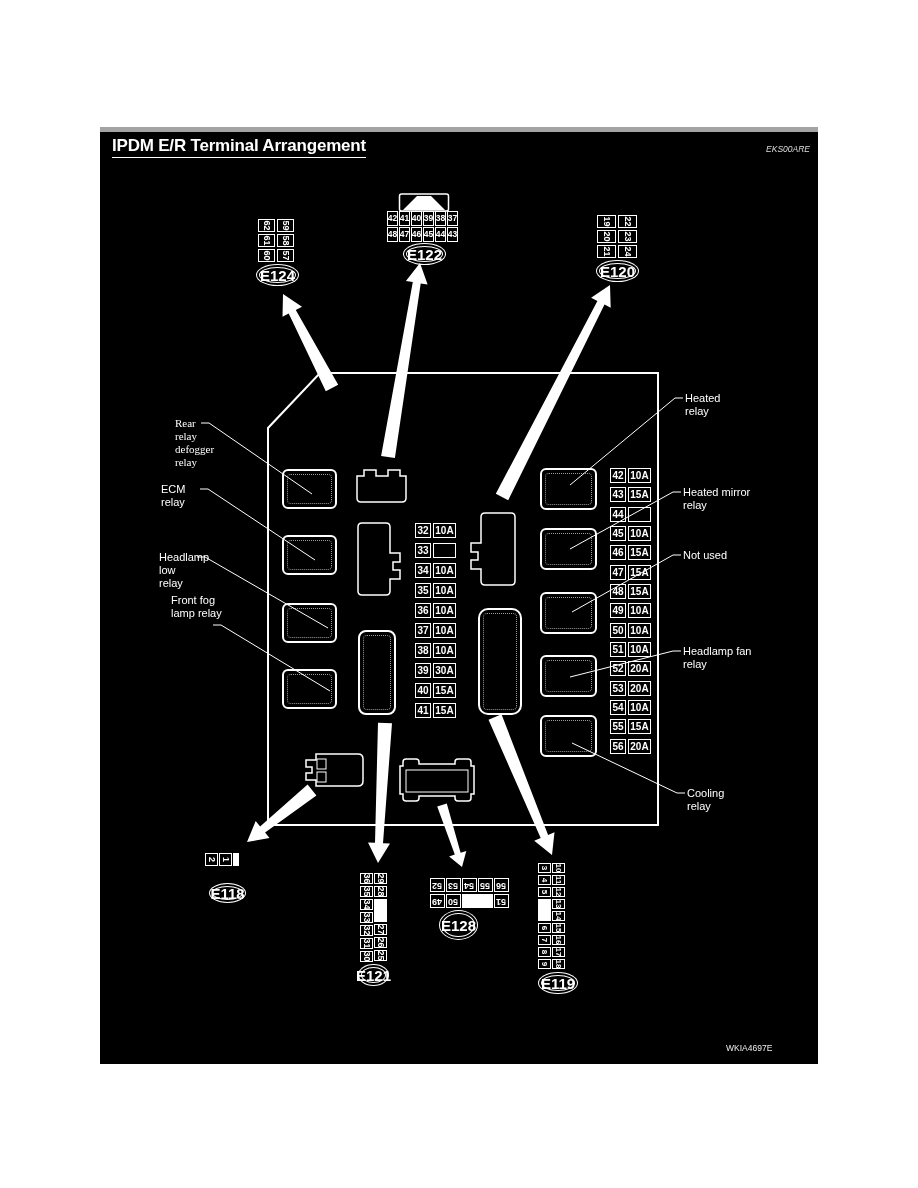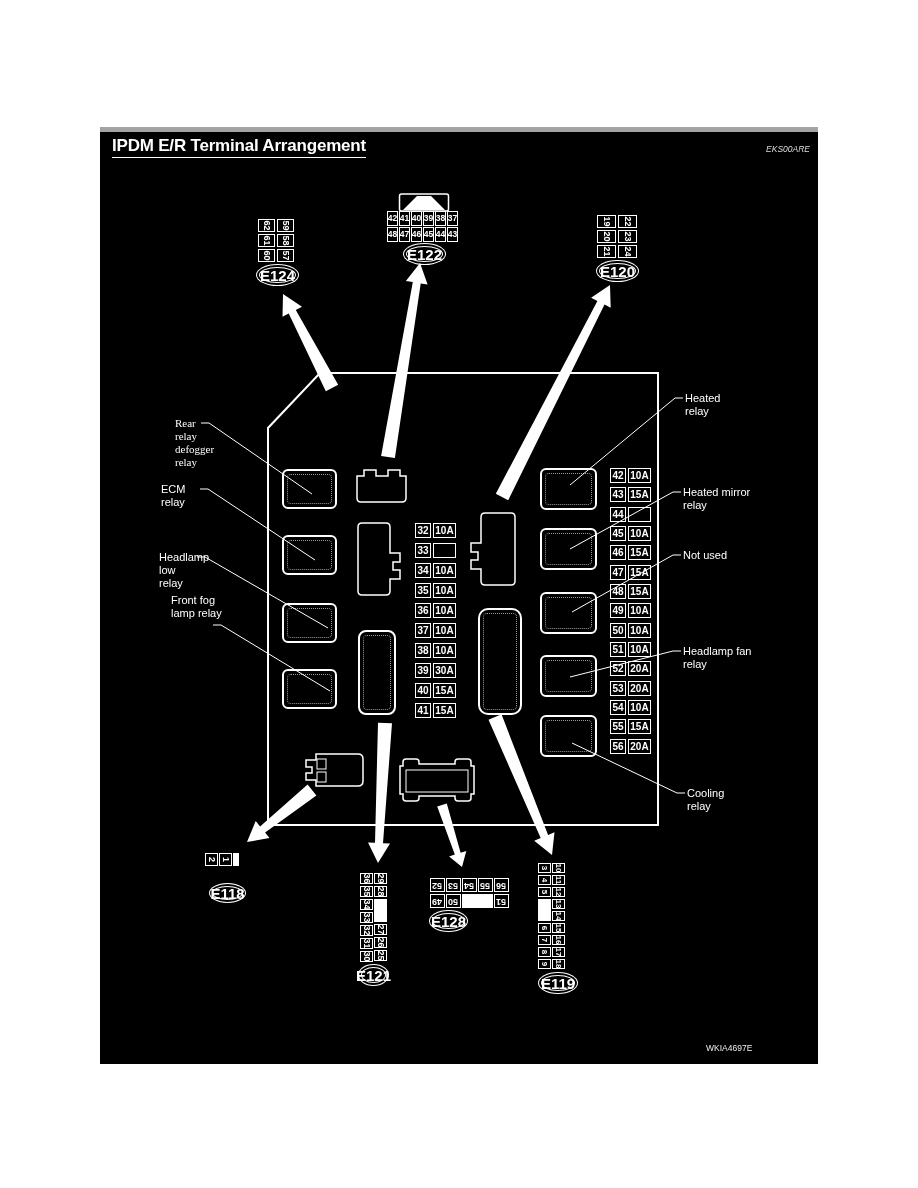--- a/index.html
+++ b/index.html
@@ -3,21 +3,21 @@
 <meta charset="utf-8">
 <style>
   html,body{margin:0;padding:0;background:#fff;}
   .page{position:relative;width:918px;height:1188px;background:#fff;overflow:hidden;
         font-family:"Liberation Sans",sans-serif;}
   .diagram{position:absolute;left:100px;top:127px;width:718px;height:932px;background:#000;
            border-top:5px solid #a3a3a3;}
   .title{position:absolute;left:12px;top:4px;color:#fff;font-size:17px;font-weight:bold;
          letter-spacing:-0.2px;border-bottom:1px solid #fff;padding-bottom:1px;}
   .doccode{position:absolute;right:8px;top:12px;color:#ddd;font-size:8.5px;font-style:italic;}
-  .figcode{position:absolute;left:606px;top:911px;color:#eee;font-size:8.5px;}
+  .figcode{position:absolute;left:626px;top:911px;color:#eee;font-size:8.5px;}
   .lbl{position:absolute;color:#fff;font-size:11px;line-height:13px;}
   .c{display:flex;align-items:center;justify-content:center;border:1px solid #fff;background:#000;
      color:#fff;font-size:9px;font-weight:bold;line-height:1;box-sizing:border-box;font-style:normal;}
   .cw{background:#fff;border:1px solid #fff;box-sizing:border-box;}
   .r90{transform:rotate(90deg);display:block;}
   .r180{transform:rotate(180deg);display:block;}
   .hstack{position:absolute;display:flex;gap:1px;}
   .vstack{position:absolute;display:flex;flex-direction:column;gap:2px;}
   .grid2{position:absolute;display:grid;gap:2px;}
   .e124g{grid-template-columns:repeat(2,17px);}
@@ -344,21 +344,21 @@
           <span class="r180">49</span>
         </b>
     <b class="c">
           <span class="r180">50</span>
         </b>
     <span class="cw" style="width:31px;height:14px;"></span>
     <b class="c">
           <span class="r180">51</span>
         </b>
   </div>
-  <div class="badge" style="left:332px;top:781px;width:33px;height:16px;">E128</div>
+  <div class="badge" style="left:342px;top:781px;width:33px;height:24px;">E128</div>
 
   <div class="vstack e119s" style="left:438px;top:731px;">
     <b class="c">
           <span class="r90">3</span>
         </b>
     <b class="c">
           <span class="r90">4</span>
         </b>
     <b class="c">
           <span class="r90">5</span>

